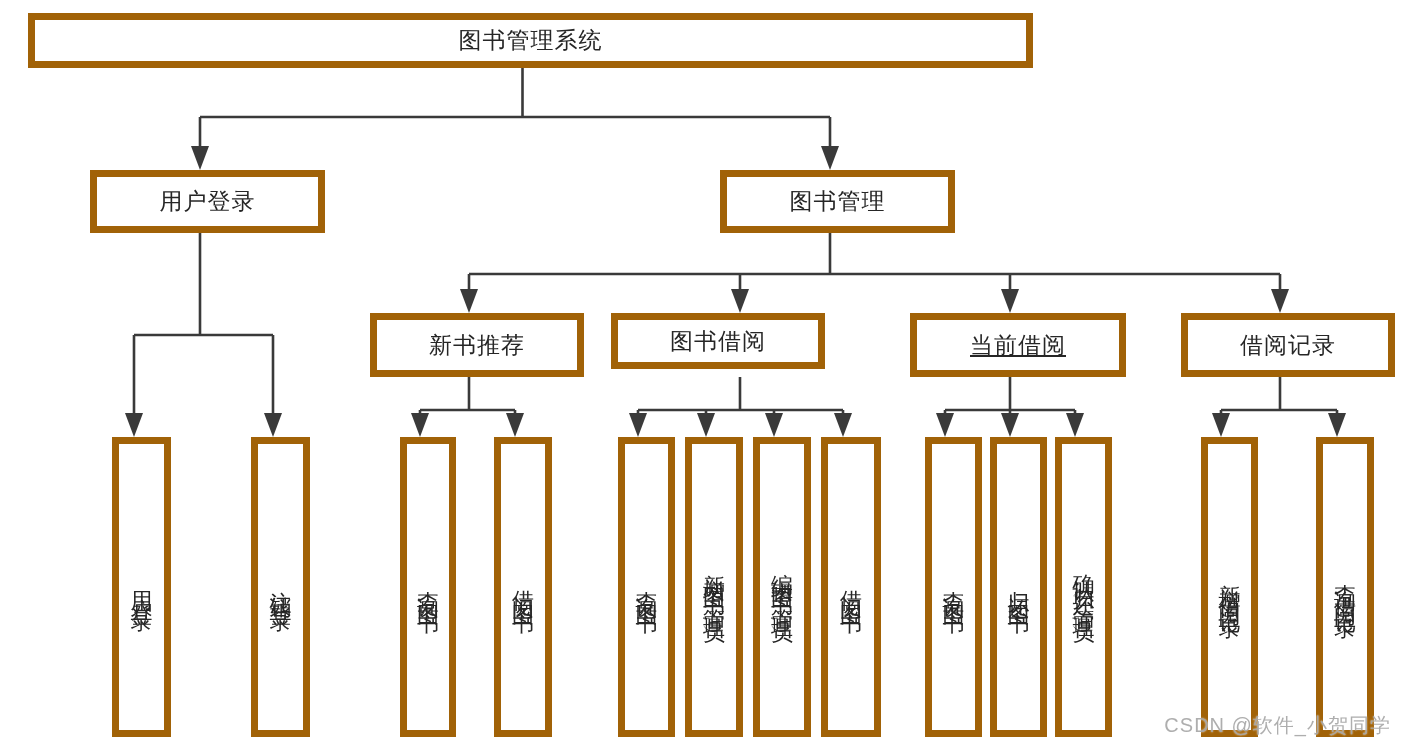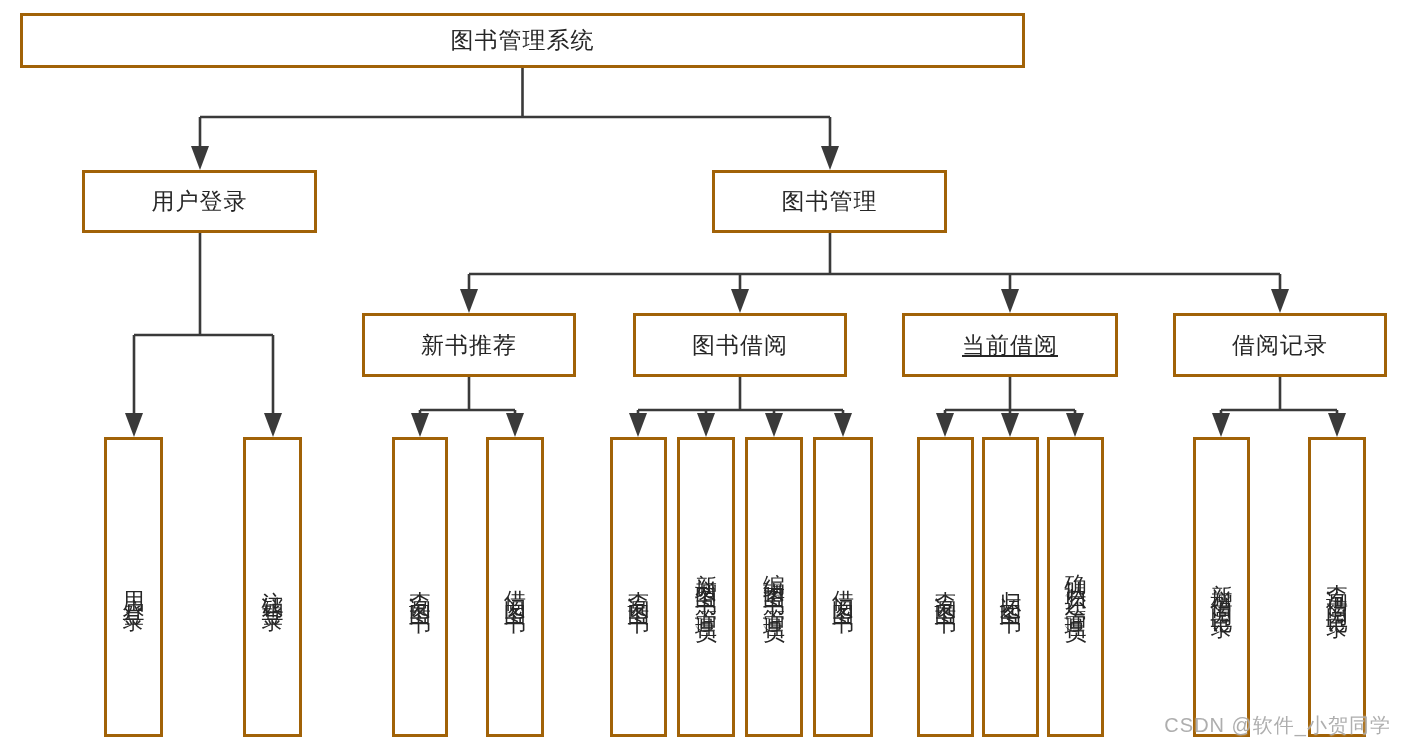--- a/index.html
+++ b/index.html
@@ -8,24 +8,25 @@
     width:1405px;height:747px;
     background:#ffffff;
     overflow:hidden;
     font-family:"Liberation Sans","DejaVu Sans",sans-serif;
   }
   #wires{position:absolute;left:0;top:0;z-index:1;}
   .box{
     position:absolute;
     box-sizing:border-box;
     background:#ffffff;
-    border:3px solid #a16207;
+    border:7px solid #a16207;
     display:flex;align-items:center;justify-content:center;
     color:#262626;
     z-index:2;
+    margin-left:8px;
   }
   .hbox{font-size:23px;letter-spacing:1px;}
   .vbox{font-size:22px;}
   .vbox .vtext{
     writing-mode:vertical-rl;
     text-orientation:mixed;
     letter-spacing:7px;
     line-height:1;
     white-space:nowrap;
   }
@@ -104,21 +105,21 @@
   <div class="box hbox" style="left:82px;top:170px;width:235px;height:63px;">
     <span>用户登录</span>
   </div>
   <div class="box hbox" style="left:362px;top:313px;width:214px;height:64px;">
     <span>新书推荐</span>
   </div>
 
   <div class="box hbox" style="left:712px;top:170px;width:235px;height:63px;">
     <span>图书管理</span>
   </div>
-  <div class="box hbox" style="left:633px;top:313px;width:214px;height:64px;">
+  <div class="box hbox" style="left:603px;top:313px;width:214px;height:56px;">
     <span>图书借阅</span>
   </div>
   <div class="box hbox" style="left:902px;top:313px;width:216px;height:64px;text-decoration:underline;">
     <span>当前借阅</span>
   </div>
   <div class="box hbox" style="left:1173px;top:313px;width:214px;height:64px;justify-content:center;">
     <span>借阅记录</span>
   </div>
 
   <div class="box vbox" style="left:104px;top:437px;width:59px;height:300px;">

